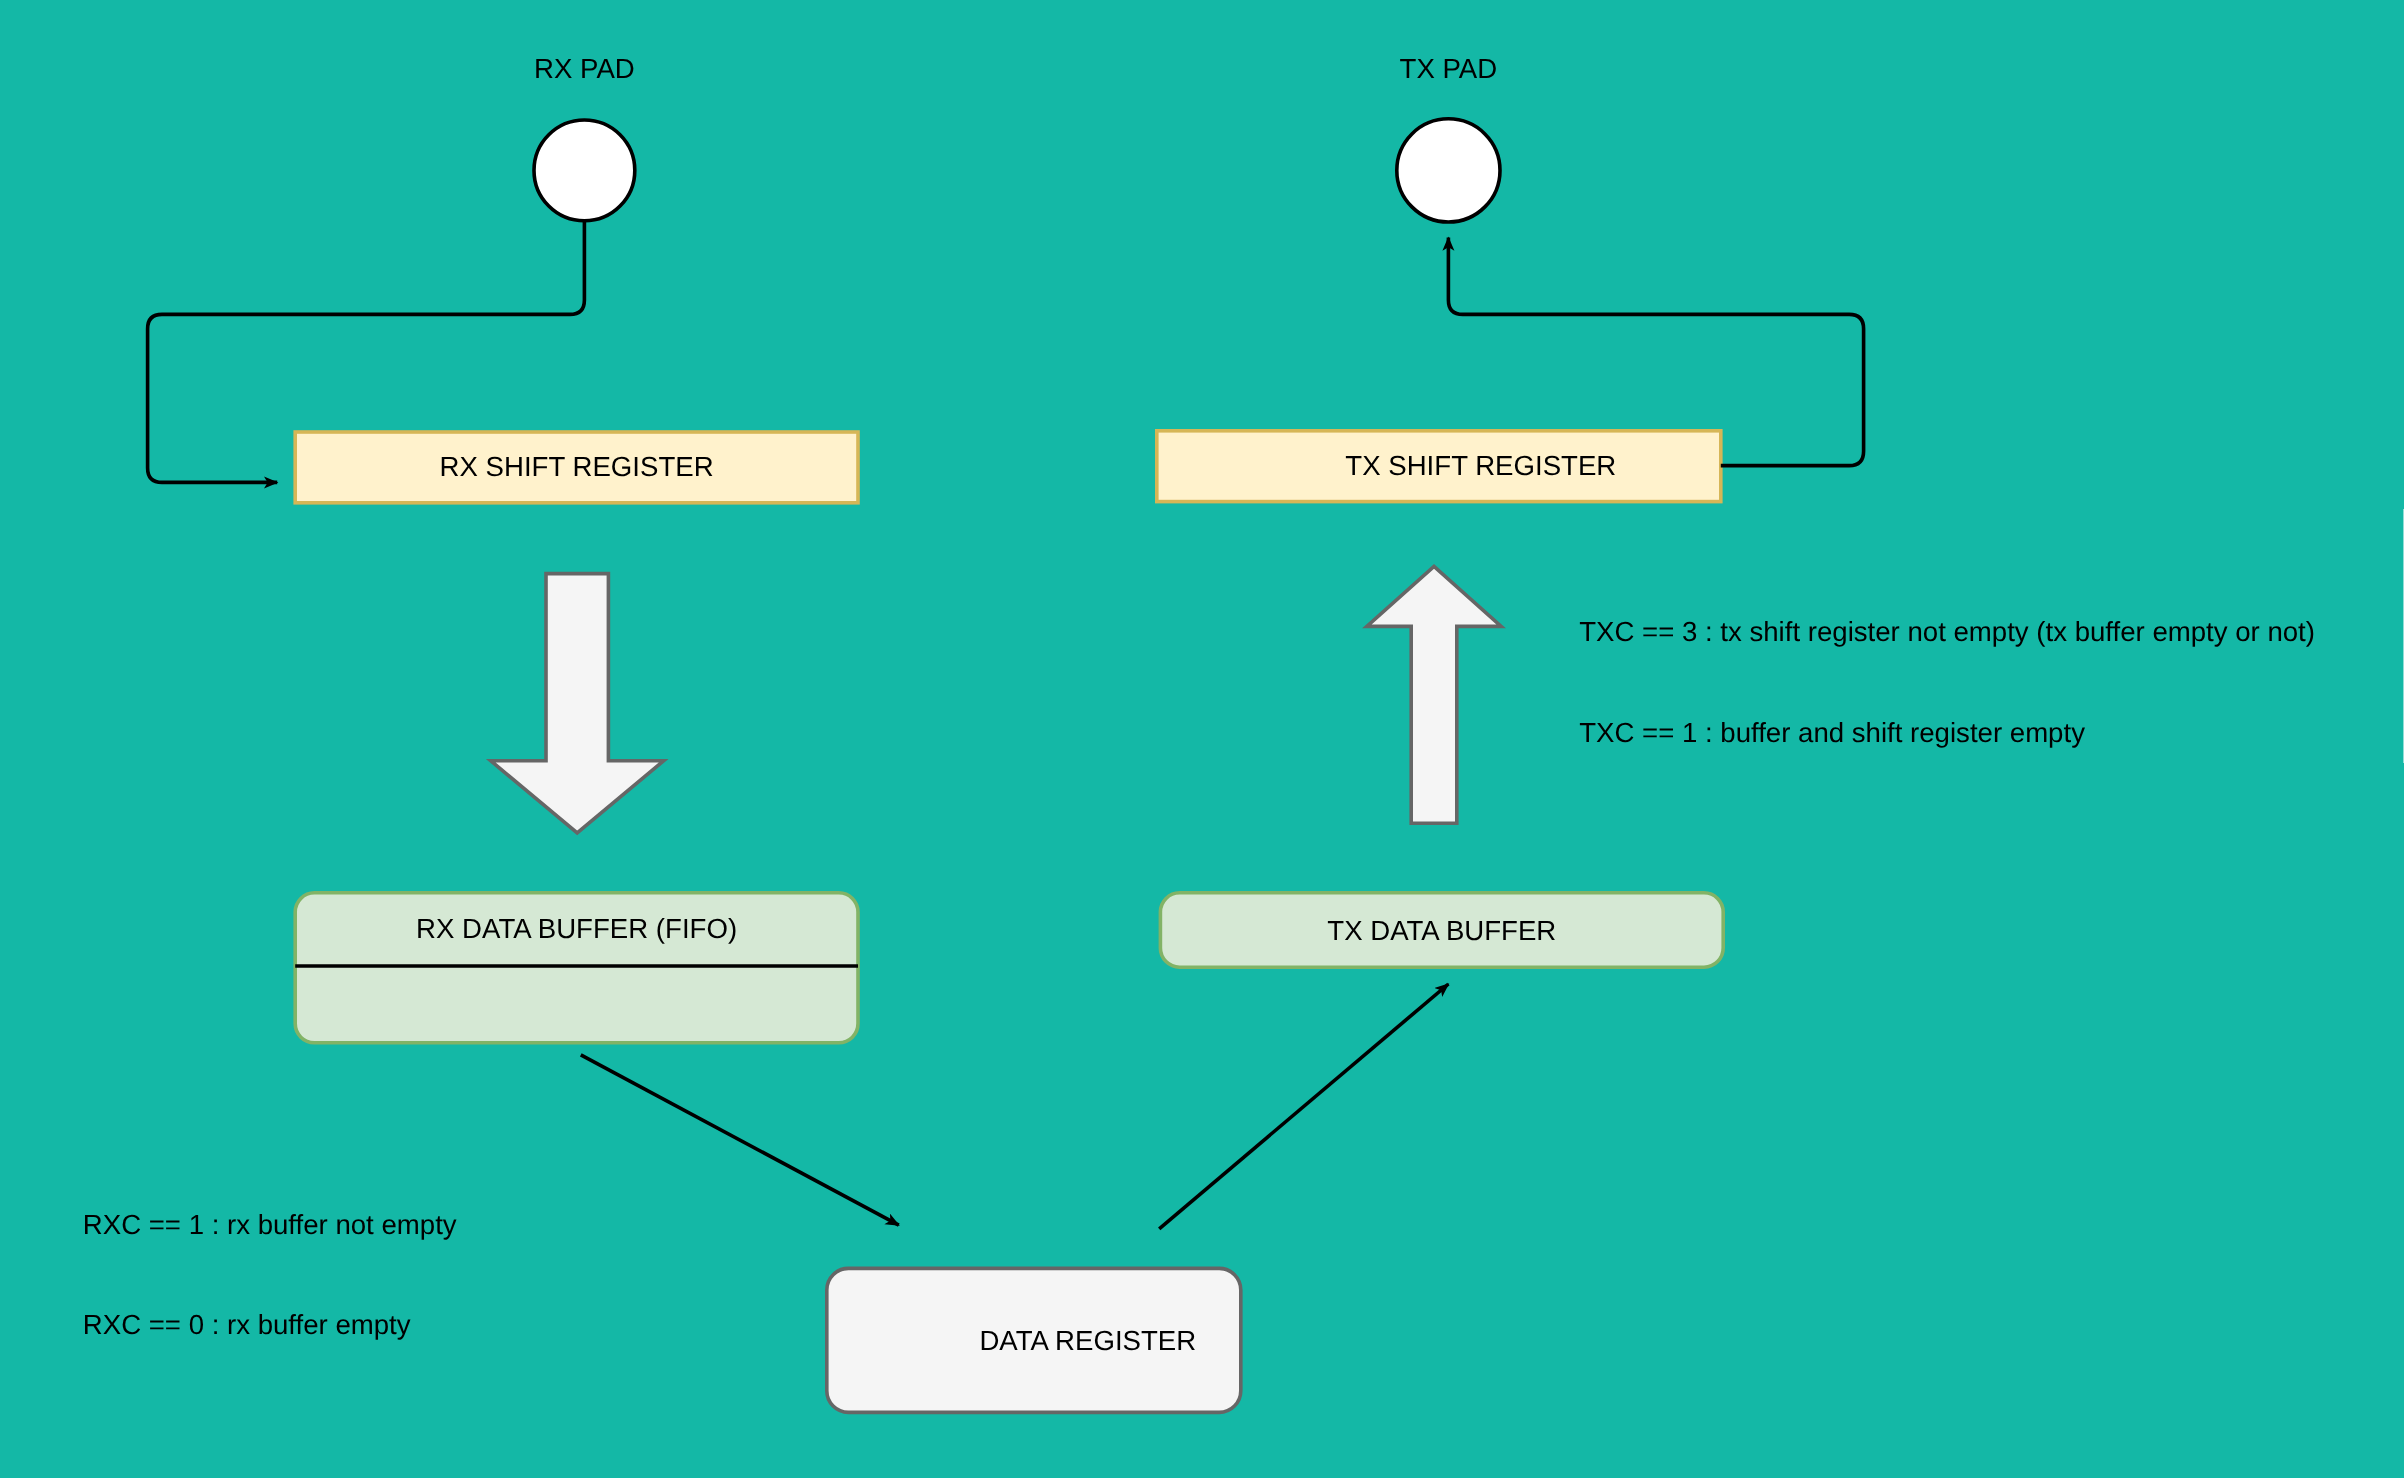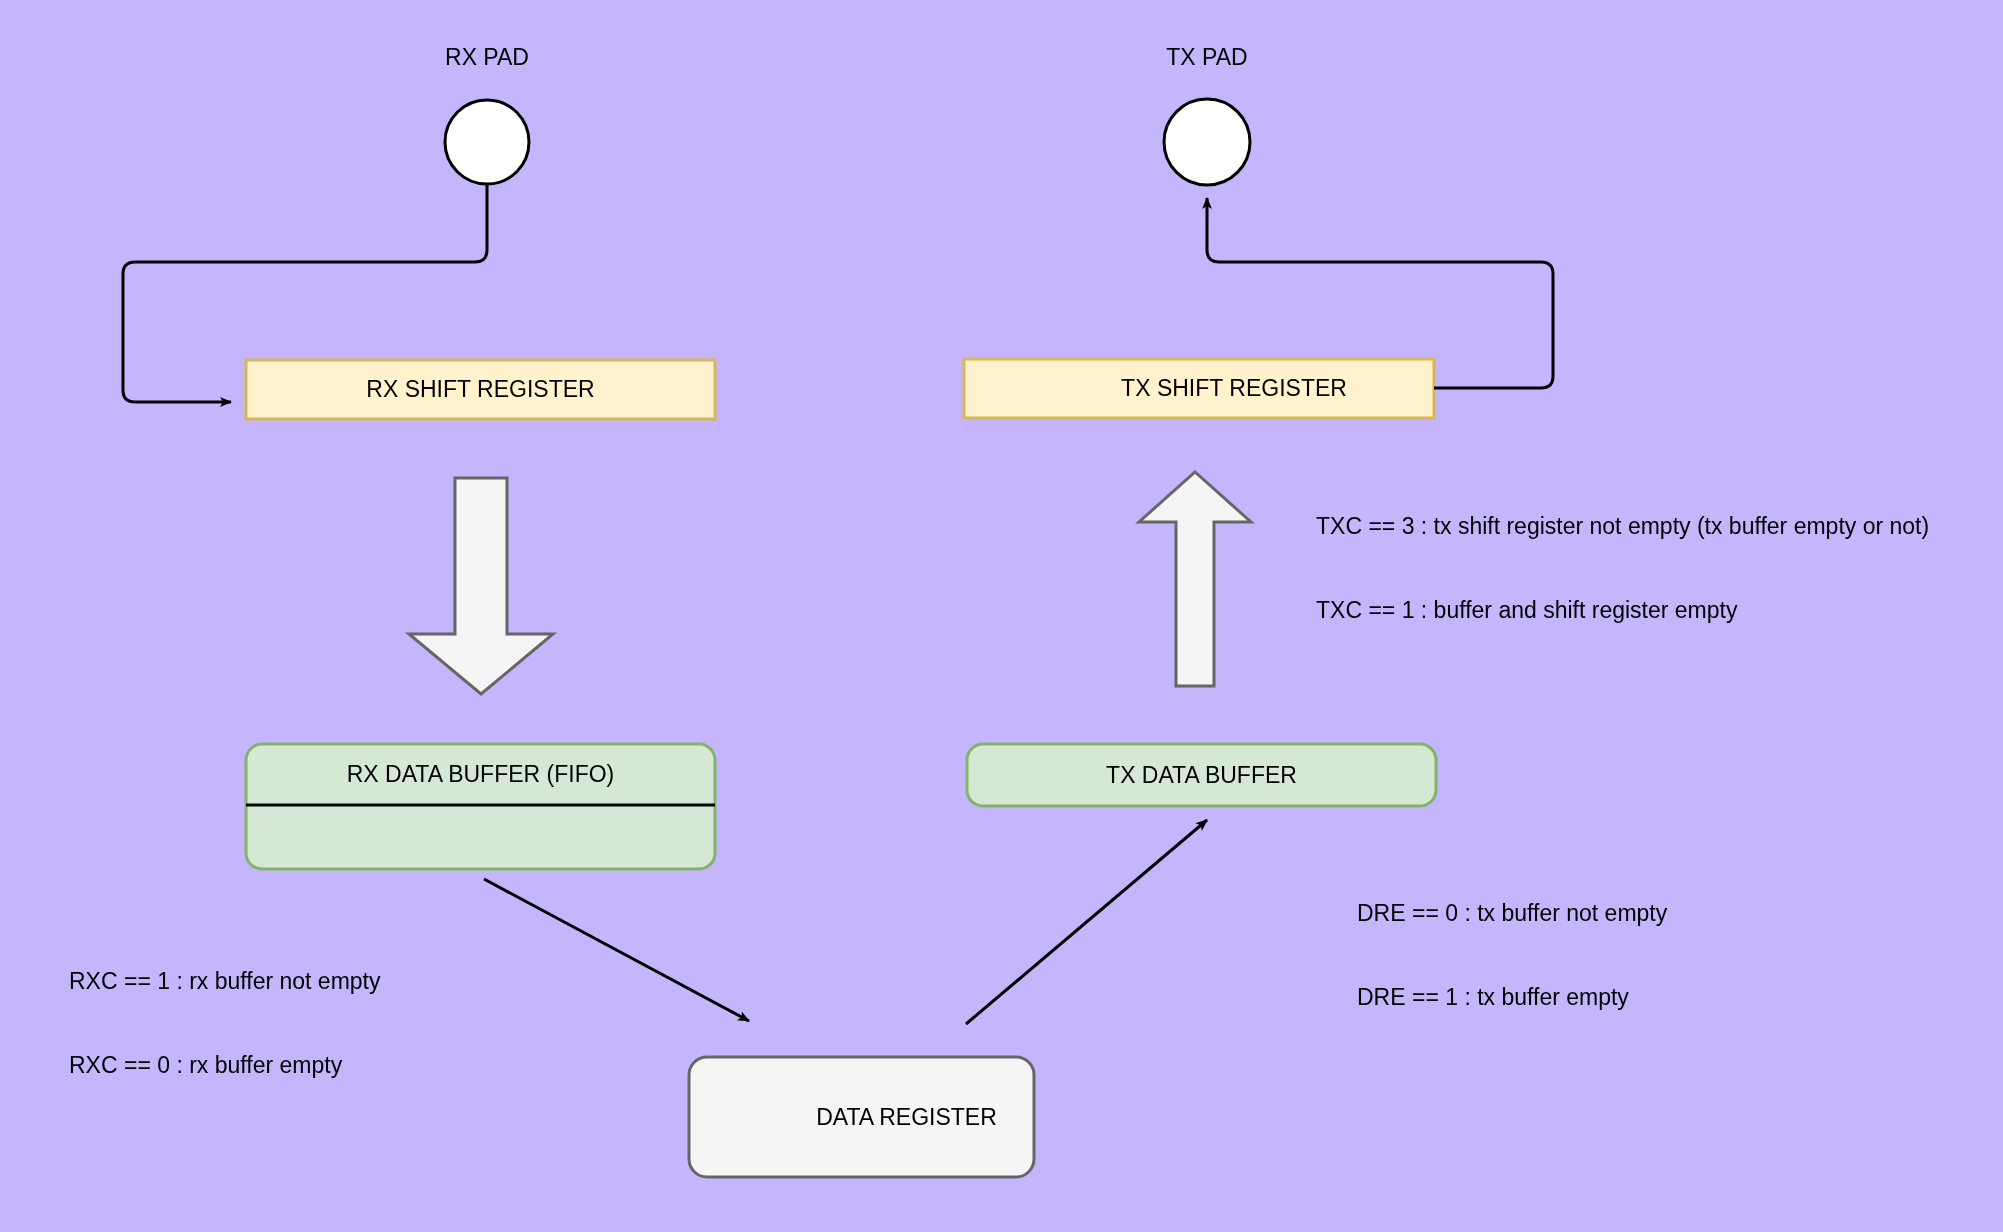--- a/index.html
+++ b/index.html
@@ -7,21 +7,21 @@
     padding: 0;
     background: #ffffff;
   }
   body {
     font-family: "Liberation Sans", sans-serif;
   }
   #diagram-root {
     position: relative;
     width: 2003px;
     height: 1232px;
-    background: #c4b5fd;
+    background: #14b8a6;
     overflow: hidden;
   }
   #diagram-svg {
     position: absolute;
     left: 0;
     top: 0;
     width: 2003px;
     height: 1232px;
   }
   .node-label {
@@ -105,23 +105,19 @@
 
   <div class="node-label" style="left:246px; top:744px; width:469px; height:61px;">RX DATA BUFFER (FIFO)</div>
 
   <div class="node-label" style="left:689px; top:1057px; width:345px; height:120px;padding-left:45px;">DATA REGISTER</div>
 
   <div class="annotation" style="left:1316px; top:456px;">
     <span class="ann-line">TXC == 3 : tx shift register not empty (tx buffer empty or not)</span>
     <span class="ann-line">TXC == 1 : buffer and shift register empty</span>
   </div>
 
-  <div class="annotation" style="left:1357px; top:843px;">
-    <span class="ann-line">DRE == 0 : tx buffer not empty</span>
-    <span class="ann-line">DRE == 1 : tx buffer empty</span>
-  </div>
 
-  <div class="annotation" style="left:69px; top:911px;">
+  <div class="annotation" style="left:69px; top:950px;">
     <span class="ann-line">RXC == 1 : rx buffer not empty</span>
     <span class="ann-line">RXC == 0 : rx buffer empty</span>
   </div>
 
 </div>
 
 </body></html>

